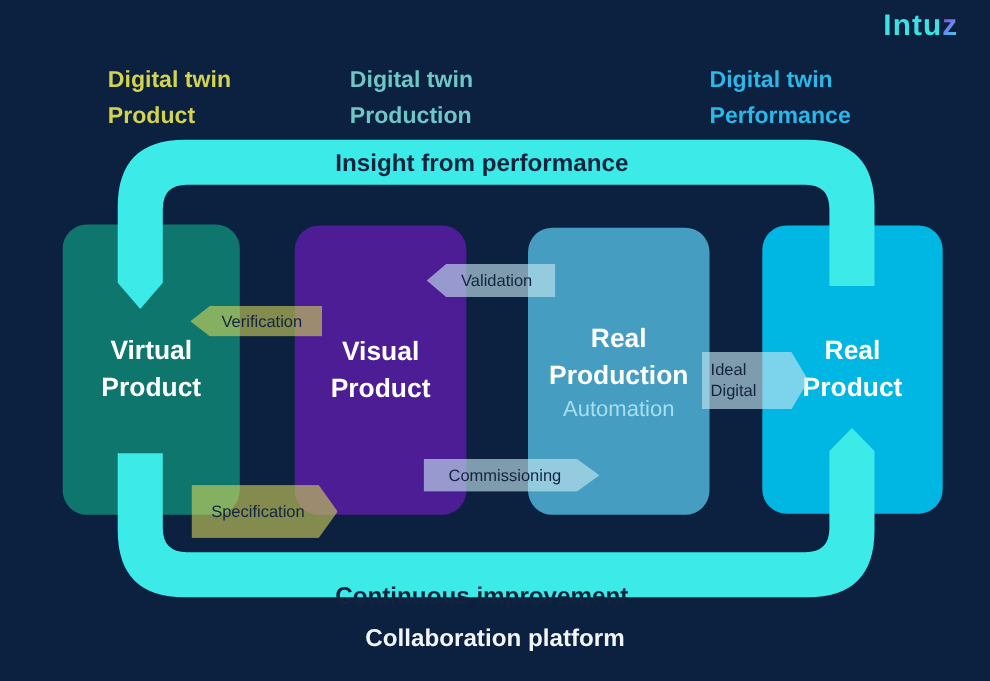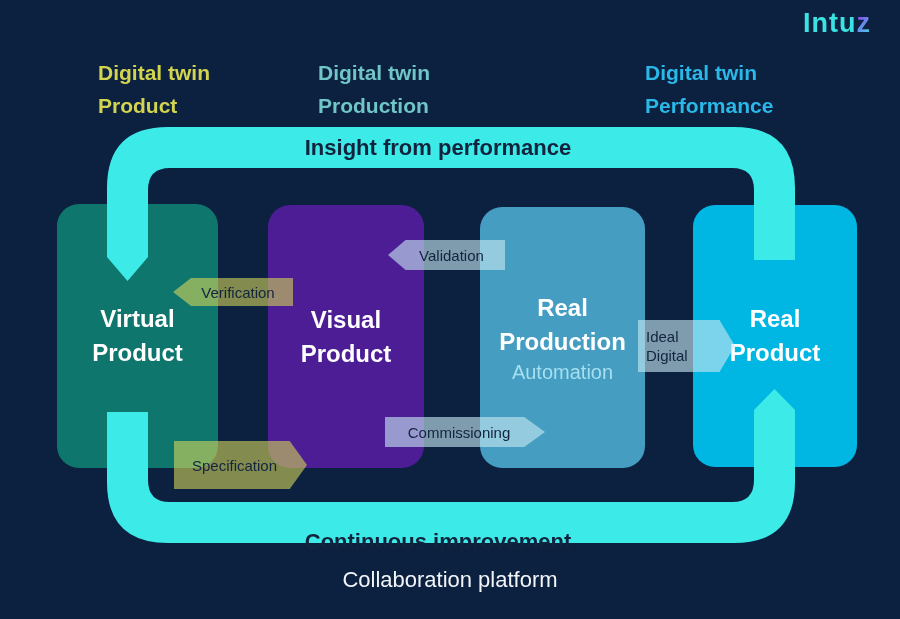--- a/index.html
+++ b/index.html
@@ -56,21 +56,21 @@
   .tag.validation{left:388px;top:240px;width:107px;height:30px;text-align:right;}
   .tag.specification{left:174px;top:405px;width:121px;height:48px;}
   .tag.commissioning{left:385px;top:417px;width:148px;height:30px;}
   .tag.ideal{left:638px;top:320px;width:89px;height:52px;
     clip-path:polygon(0 0,84% 0,100% 50%,84% 100%,0 100%);
     justify-content:flex-start;padding-left:8px;flex-direction:column;align-items:flex-start;
     display:flex;justify-content:center;}
   
   .footer{
     position:absolute;left:0;top:567px;width:900px;text-align:center;
-    font-size:22px;font-weight:400;color:#f2f5f8;
+    font-size:22px;font-weight:700;color:#f2f5f8;
   }
 </style>
 </head>
 <body>
 
 <div class="canvas">
 
   <div class="heading product"><span>Digital twin</span><br><span>Product</span></div>
   <div class="heading production"><span>Digital twin</span><br><span>Production</span></div>
   <div class="heading performance"><span>Digital twin</span><br><span>Performance</span></div>

